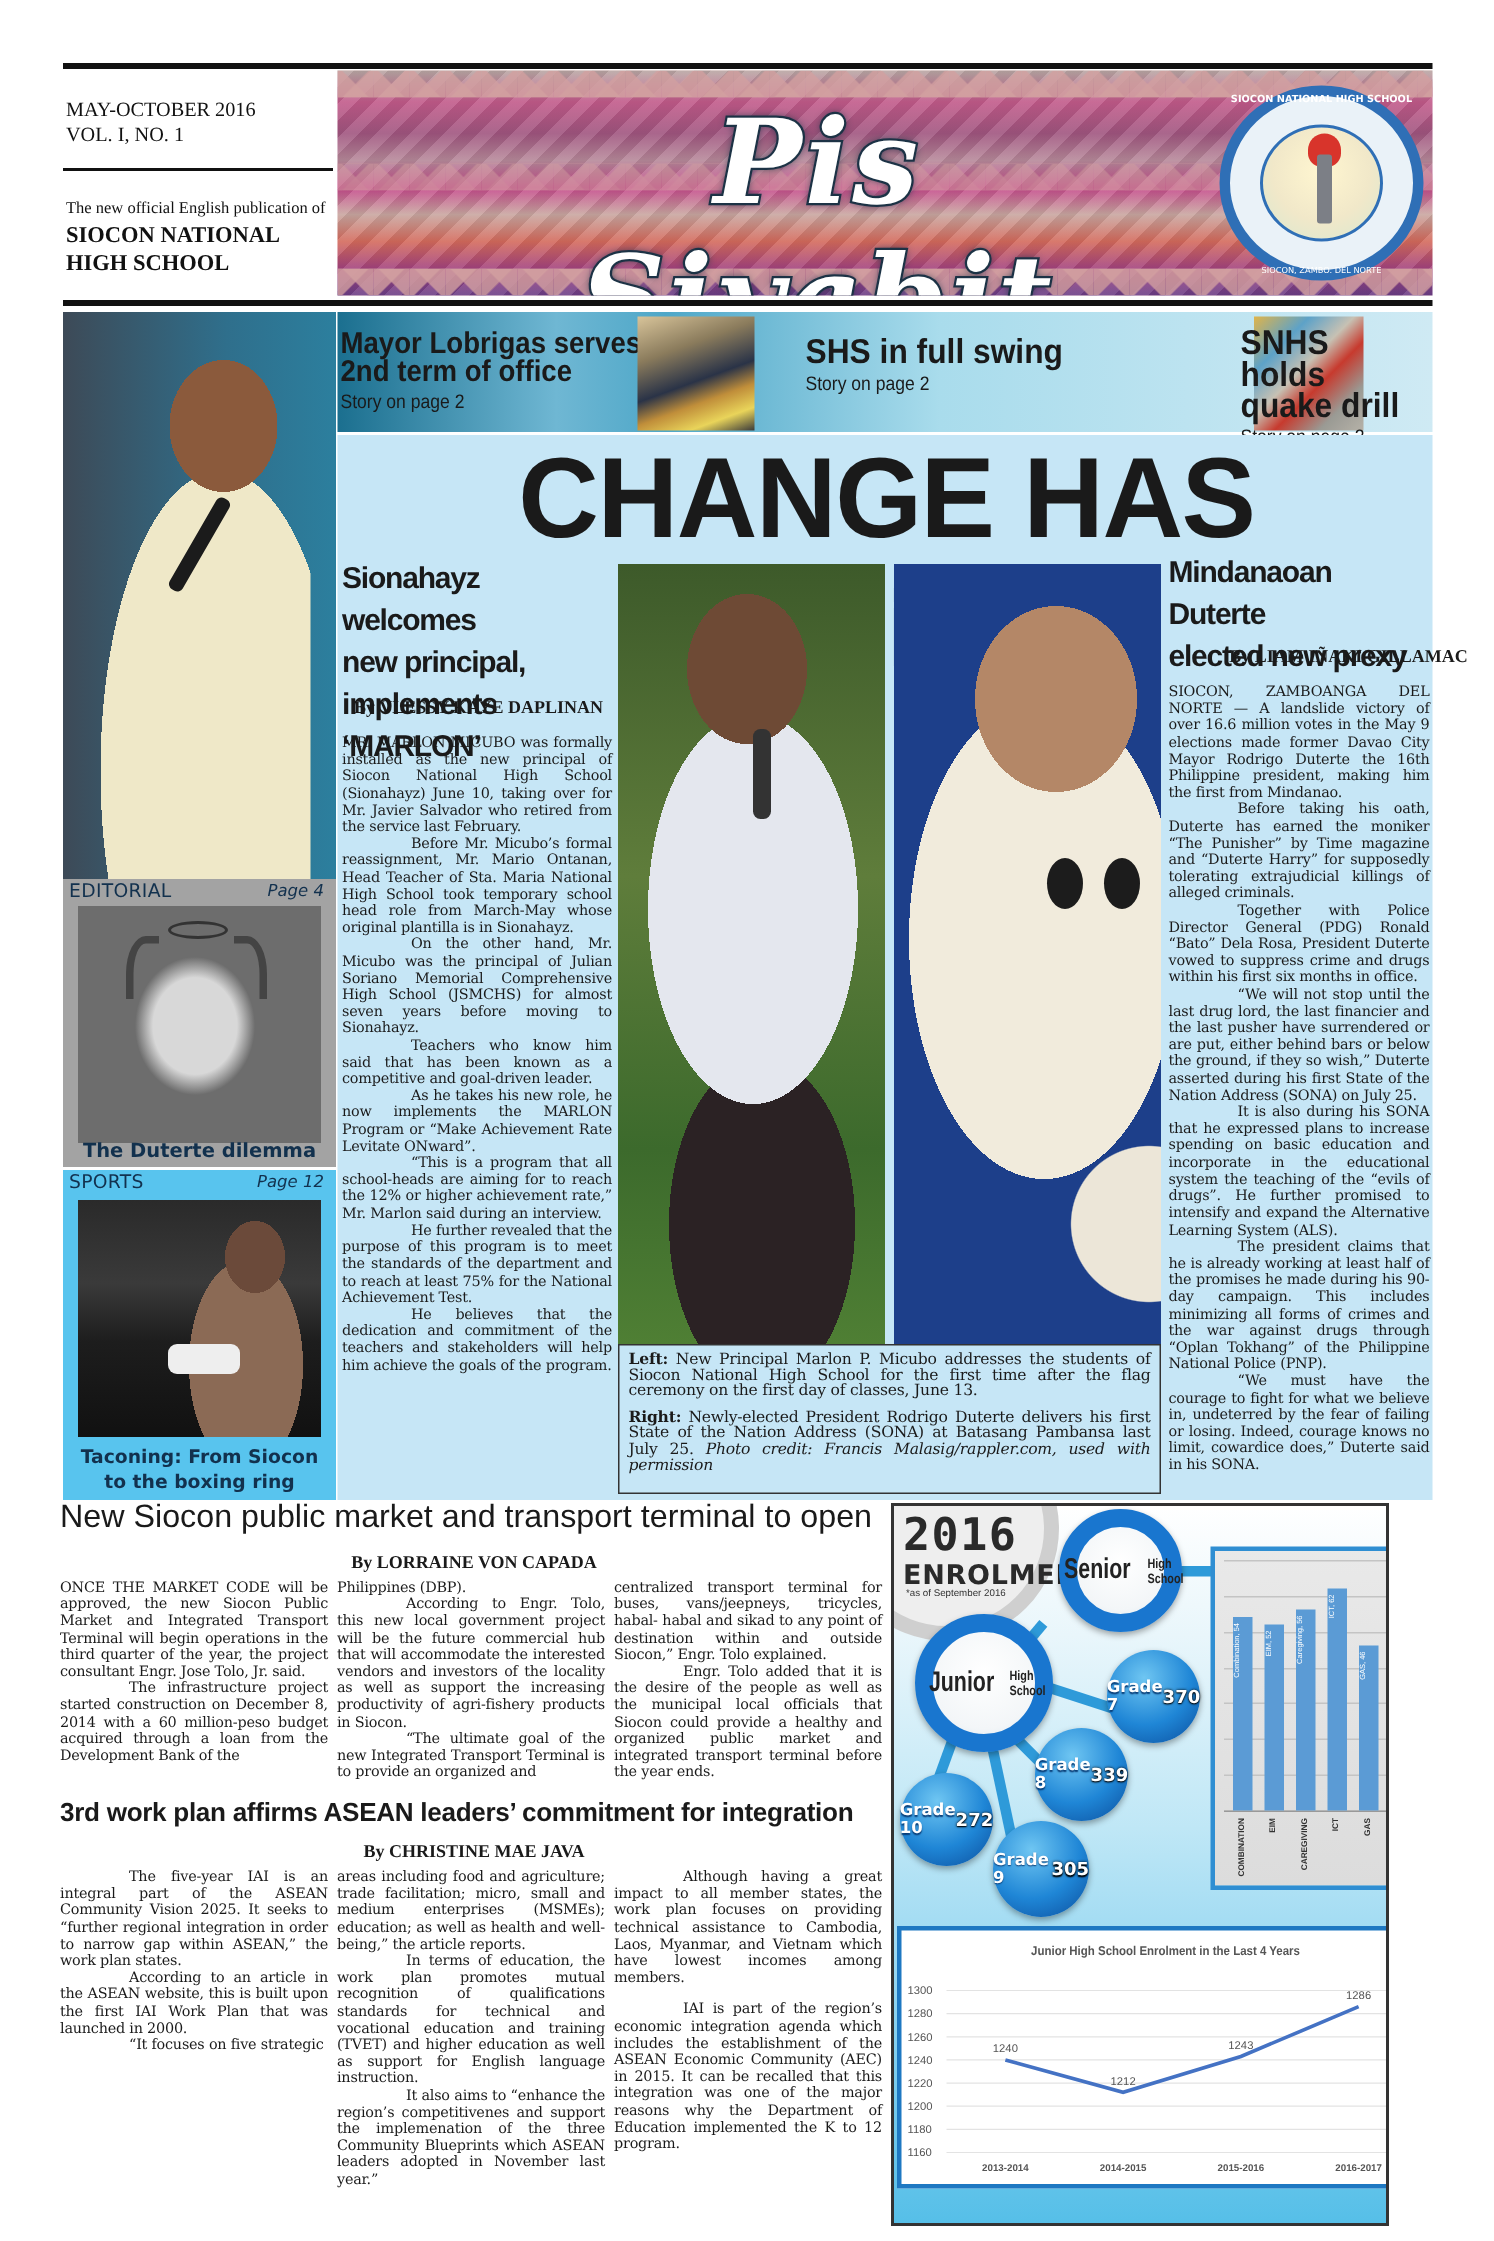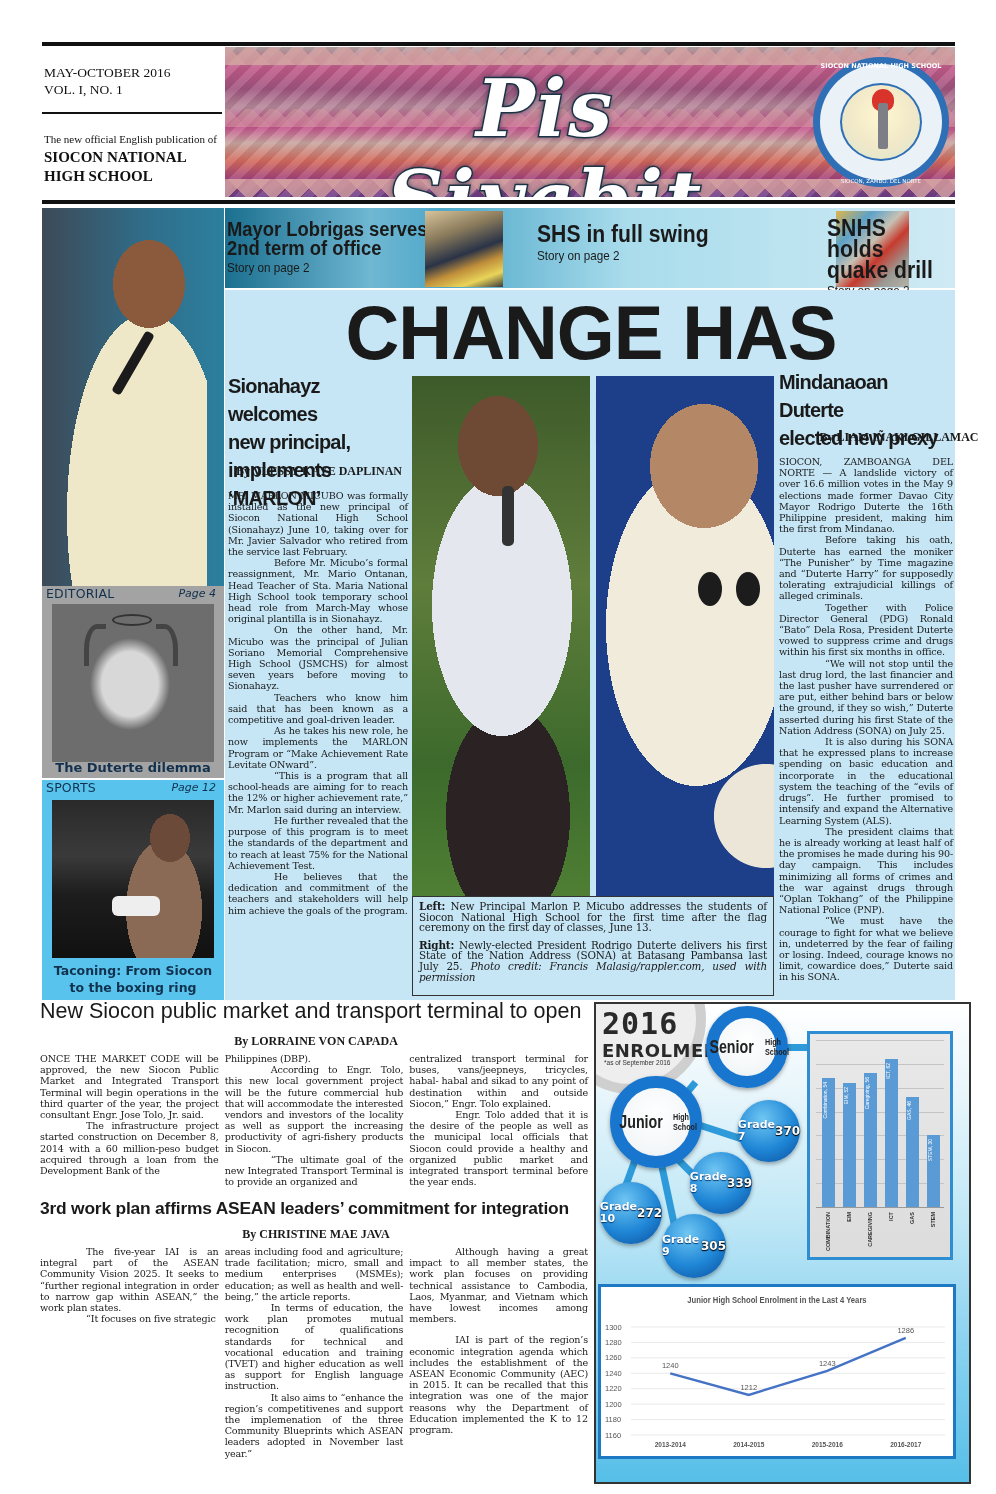--- a/index.html
+++ b/index.html
@@ -114,21 +114,21 @@
   
   .b1-head { left: 40px; top: 999px; width: 552px; font-family: "Liberation Sans", sans-serif; font-size: 21.5px; color: #1a1a1a; white-space: nowrap; }
   .b1-byline { left: 40px; top: 1034px; width: 552px; }
   .cols3 { display: grid; grid-template-columns: 1fr 1fr 1fr; column-gap: 6px; }
   .b1-body { left: 40px; top: 1053px; width: 548px; }
   .b2-head { left: 40px; top: 1198px; width: 552px; font-family: "Liberation Sans", sans-serif; font-weight: bold; font-size: 17.4px; color: #1a1a1a; white-space: nowrap; letter-spacing: -0.2px; }
   .b2-byline { left: 40px; top: 1227px; width: 552px; }
   .b2-body { left: 40px; top: 1246px; width: 548px; }
 
   
-  .enrol { left: 594px; top: 1002px; width: 377px; height: 482px; border: 2px solid #333;
+  .enrol { left: 594px; top: 1002px; width: 332px; height: 482px; border: 2px solid #333;
     background: linear-gradient(180deg, #ffffff 0%, #e9f6fb 18%, #bfe7f6 45%, #8cd3f0 70%, #56bfe8 100%); overflow: hidden; }
   .enrol-ring { position: absolute; left: -40px; top: -60px; width: 150px; height: 150px; border-radius: 50%; border: 10px solid #cfcfcf; background: #eeeeee; }
   .enrol-year { position: absolute; left: 6px; top: 2px; font-family: "DejaVu Sans Mono", monospace; font-weight: bold; font-size: 30px; color: #2a2a2a; letter-spacing: 1px; }
   .enrol-title { position: absolute; left: 6px; top: 36px; font-family: "DejaVu Sans", sans-serif; font-weight: bold; font-size: 18px; color: #2a2a2a; letter-spacing: 0.5px; }
   .enrol-note { position: absolute; left: 8px; top: 55px; font-family: "Liberation Sans", sans-serif; font-size: 6.5px; color: #333; }
   .bubble { position: absolute; border-radius: 50%; display: flex; flex-direction: row; align-items: center; justify-content: center;
     background: radial-gradient(circle at 40% 30%, #6fc6f2 0%, #1f86d6 55%, #0b4d9c 100%); box-shadow: 0 2px 4px rgba(0,0,0,0.35); }
   .bubble-hub { border: 12px solid #1976cf; background: radial-gradient(circle at 50% 40%, #ffffff 0%, #f3f6f8 70%, #d9e6ef 100%); }
   .bubble-hub .h-main { font-family: "Liberation Sans", sans-serif; font-weight: bold; font-size: 19px; color: #222; transform: scaleX(0.75); line-height: 20px; }
   .bubble-hub .h-sub { font-family: "Liberation Sans", sans-serif; font-weight: bold; font-size: 9px; color: #222; transform: scaleX(0.8); }
@@ -294,20 +294,21 @@
     <p>centralized transport terminal for buses, vans/jeepneys, tricycles, habal- habal and sikad to any point of destination within and outside Siocon,” Engr. Tolo explained.</p>
     <p class="ind">Engr. Tolo added that it is the desire of the people as well as the municipal local officials that Siocon could provide a healthy and organized public market and integrated transport terminal before the year ends.</p>
   </div>
 </div>
 
 <div class="abs b2-head">3rd work plan affirms ASEAN leaders’ commitment for integration</div>
 <div class="abs byline b2-byline">By CHRISTINE MAE JAVA</div>
 <div class="abs body-text cols3 b2-body">
   <div>
     <p class="ind">The five-year IAI is an integral part of the ASEAN Community Vision 2025. It seeks to “further regional integration in order to narrow gap within ASEAN,” the work plan states.</p>
+    <p class="ind">According to an article in the ASEAN website, this is built upon the first IAI Work Plan that was launched in 2000.</p>
     <p class="ind">“It focuses on five strategic</p>
   </div>
   <div>
     <p>areas including food and agriculture; trade facilitation; micro, small and medium enterprises (MSMEs); education; as well as health and well-being,” the article reports.</p>
     <p class="ind">In terms of education, the work plan promotes mutual recognition of qualifications standards for technical and vocational education and training (TVET) and higher education as well as support for English language instruction.</p>
     <p class="ind">It also aims to “enhance the region’s competitivenes and support the implemenation of the three Community Blueprints which ASEAN leaders adopted in November last year.”</p>
   </div>
   <div>
     <p class="ind">Although having a great impact to all member states, the work plan focuses on providing technical assistance to Cambodia, Laos, Myanmar, and Vietnam which have lowest incomes among members.</p>
     <p class="ind" style="margin-top:10px">IAI is part of the region’s economic integration agenda which includes the establishment of the ASEAN Economic Community (AEC) in 2015. It can be recalled that this integration was one of the major reasons why the Department of Education implemented the K to 12 program.</p>

